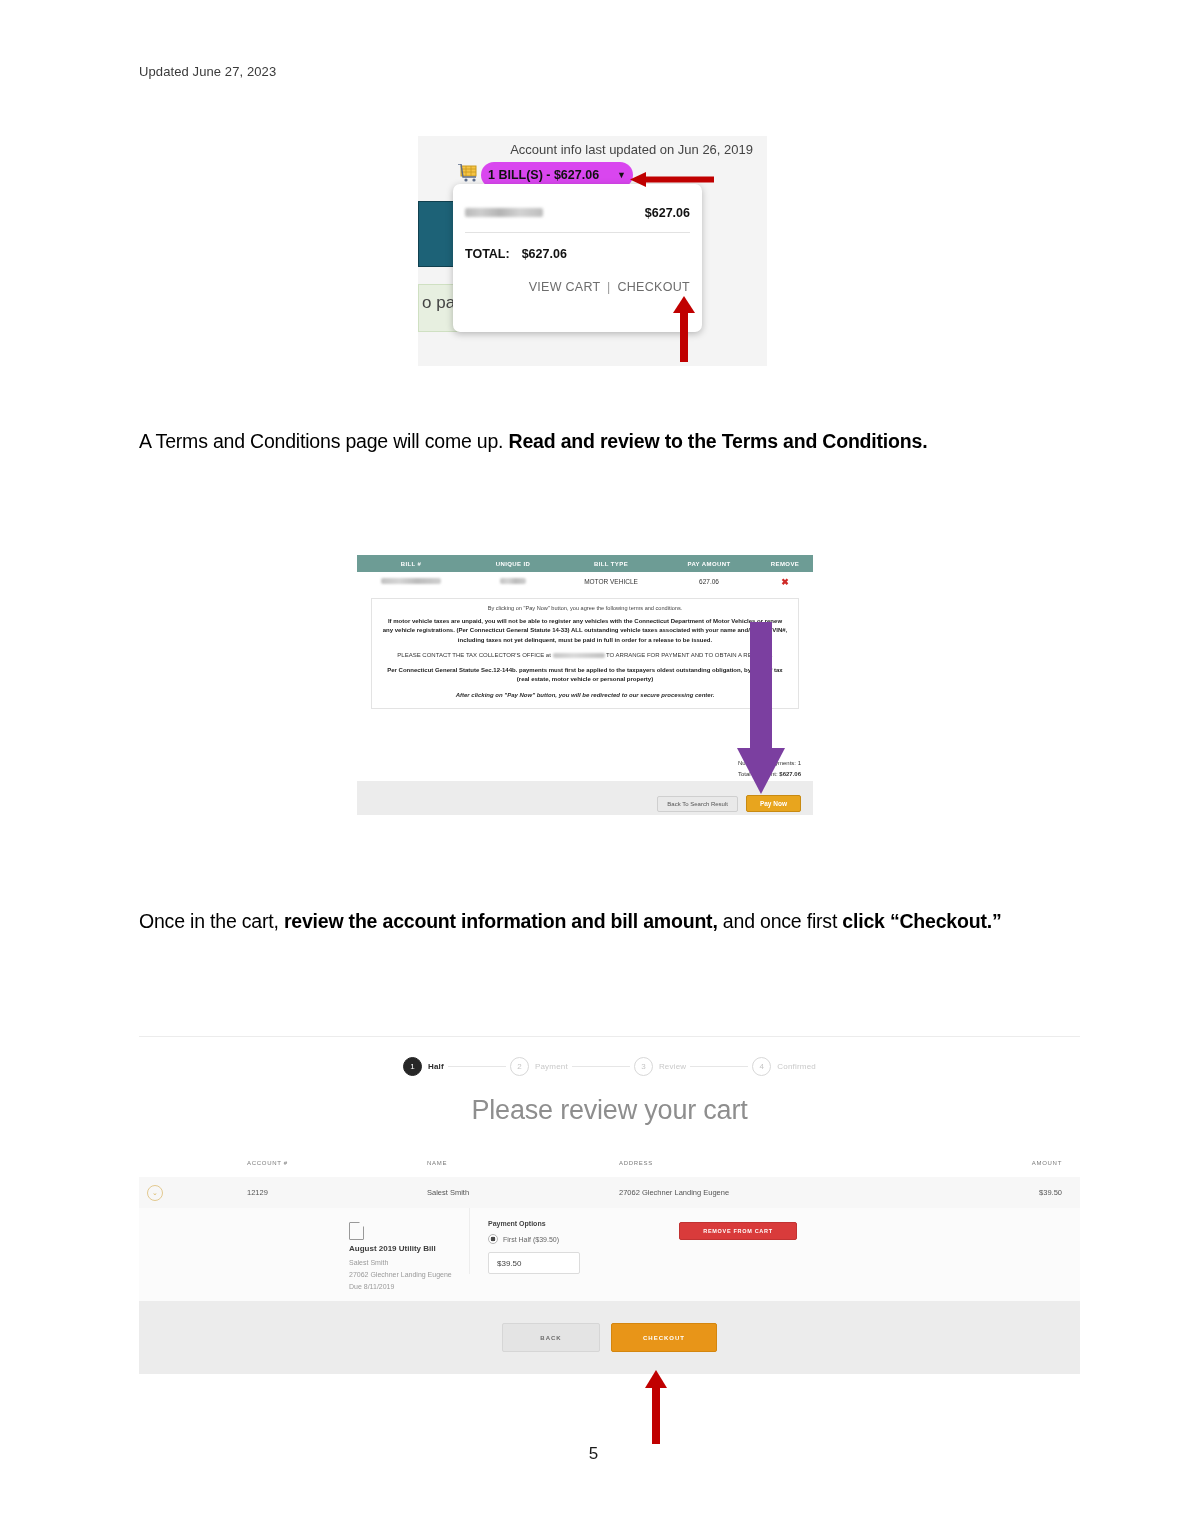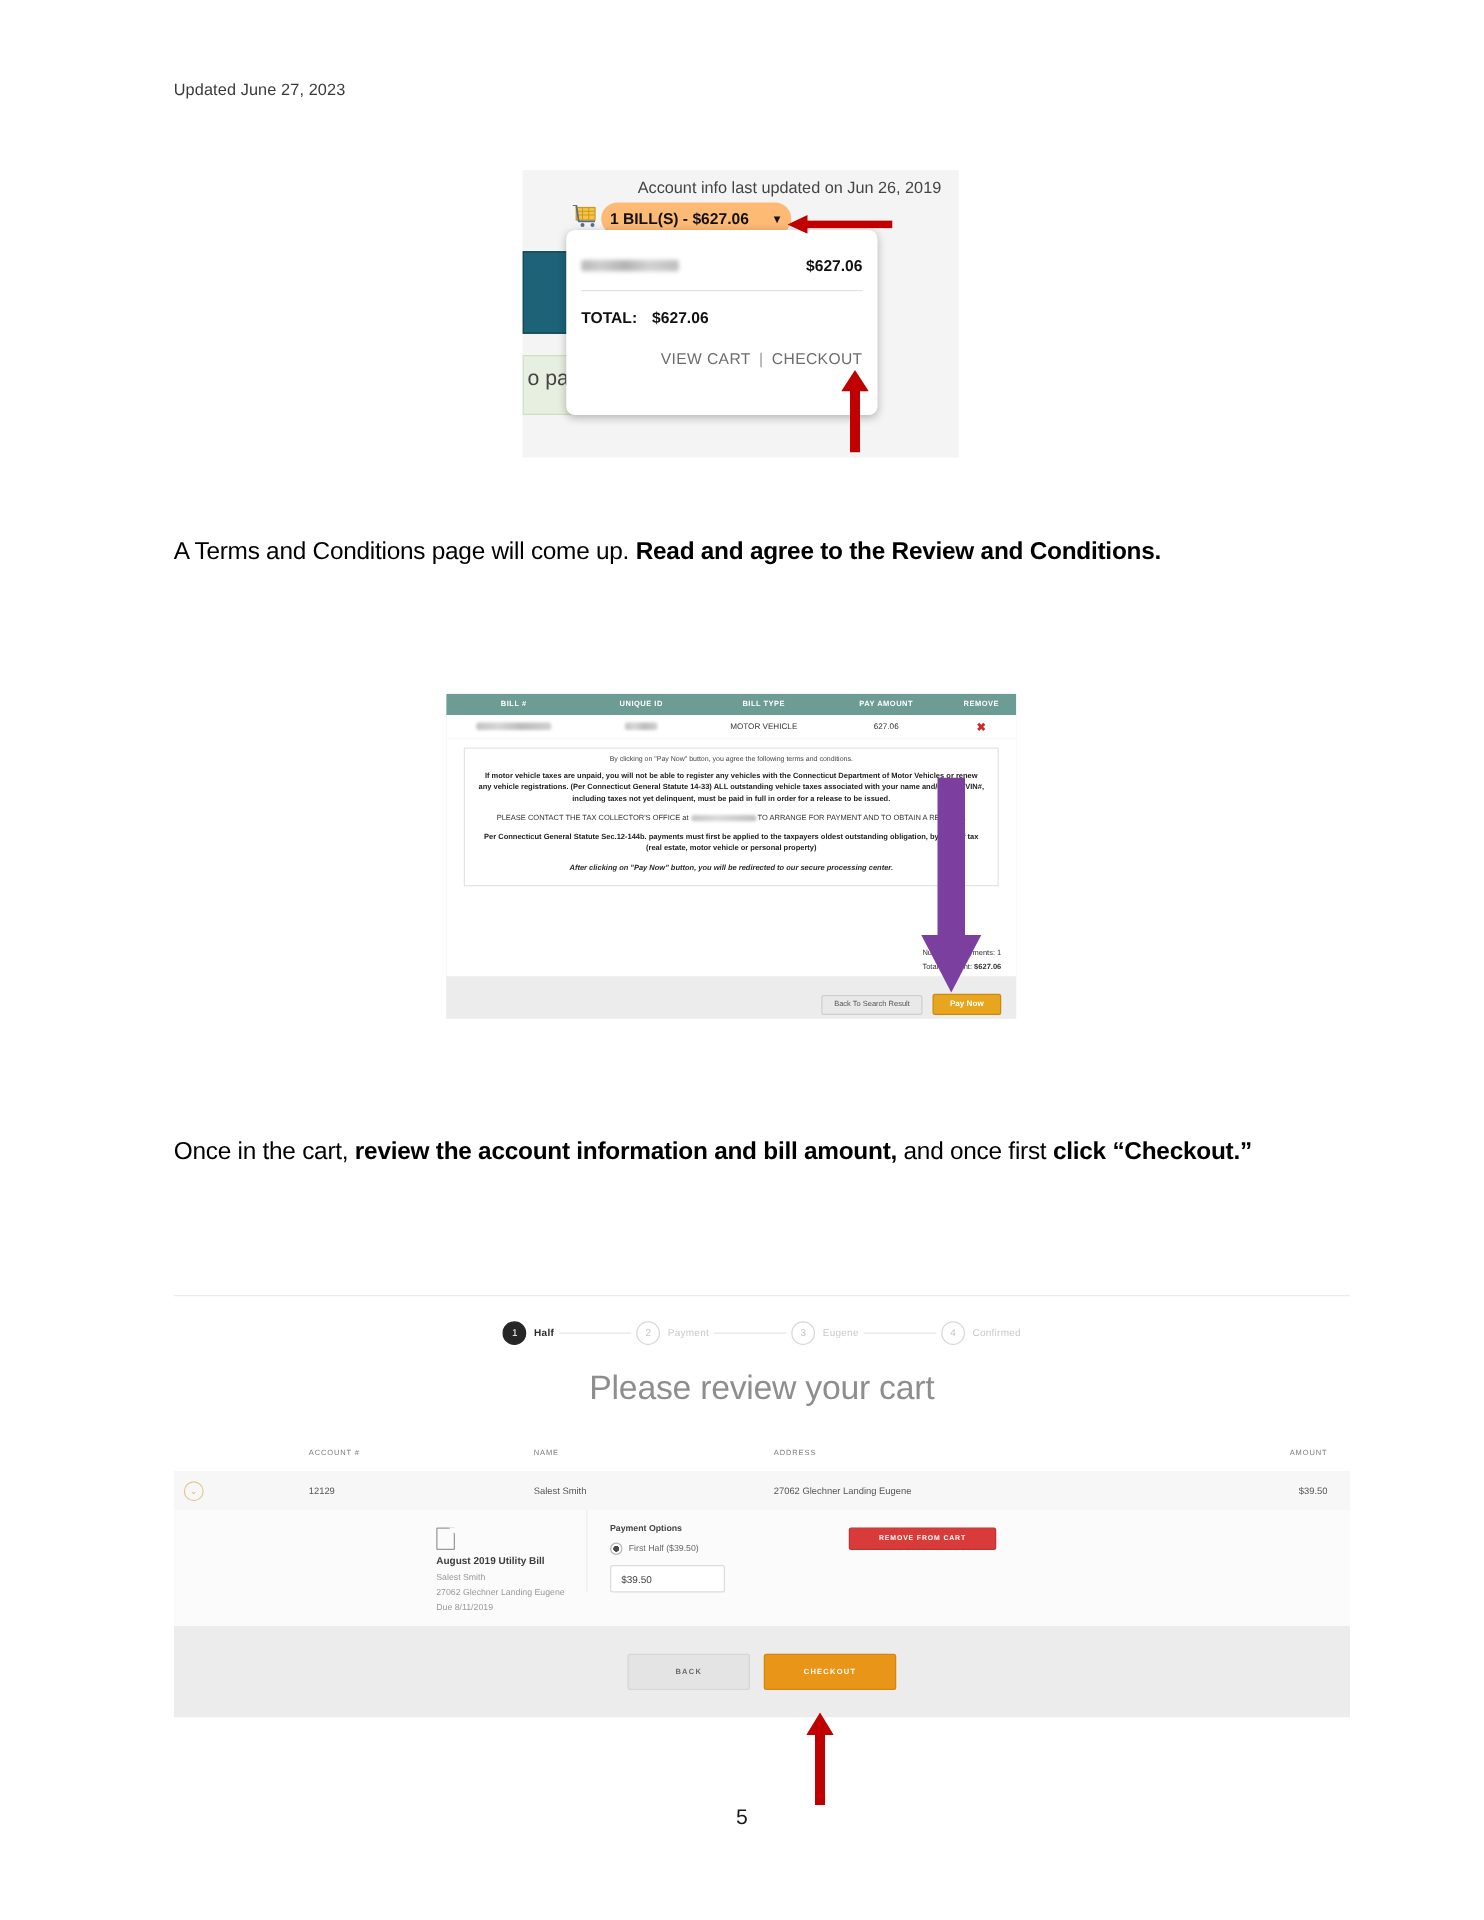--- a/index.html
+++ b/index.html
@@ -100,21 +100,21 @@
     line-height: 1;
     color: #e8a33d;
   }
   .fig1 .cart-pill {
     position: absolute;
     left: 63px;
     top: 26px;
     width: 152px;
     height: 26px;
     border-radius: 13px;
-    background: #fdba74;
+    background: #d946ef;
     color: #111;
     font-size: 12.5px;
     font-weight: 700;
     display: flex;
     align-items: center;
     justify-content: center;
     gap: 18px;
     white-space: nowrap;
   }
   .fig1 .caret { font-size: 9px; }
@@ -612,21 +612,21 @@
   </svg>
 </div>
 <div class="arrow-up-f1">
   <svg width="22" height="66" viewBox="0 0 22 66">
     <polygon points="11,0 0,17 22,17" fill="#c00000"></polygon>
     <rect x="7" y="16" width="8" height="50" fill="#c00000"></rect>
   </svg>
 </div>
 
 <div class="body-para" id="para-1">
-  <span>A Terms and Conditions page will come up. </span><b>Read and agree to the Review and Conditions.</b>
+  <span>A Terms and Conditions page will come up. </span><b>Read and review to the Terms and Conditions.</b>
 </div>
 
 <div class="fig2">
   <div class="tbl-head">
     <div class="c1">BILL #</div>
     <div class="c2">UNIQUE ID</div>
     <div class="c3">BILL TYPE</div>
     <div class="c4">PAY AMOUNT</div>
     <div class="c5">REMOVE</div>
   </div>
@@ -685,21 +685,21 @@
       <span class="step-label">Half</span>
     </div>
     <div class="step-line"></div>
     <div class="step">
       <span class="step-dot">2</span>
       <span class="step-label">Payment</span>
     </div>
     <div class="step-line"></div>
     <div class="step">
       <span class="step-dot">3</span>
-      <span class="step-label">Eugene</span>
+      <span class="step-label">Review</span>
     </div>
     <div class="step-line"></div>
     <div class="step">
       <span class="step-dot">4</span>
       <span class="step-label">Confirmed</span>
     </div>
   </div>
 
   <div class="cart-title">Please review your cart</div>
 

